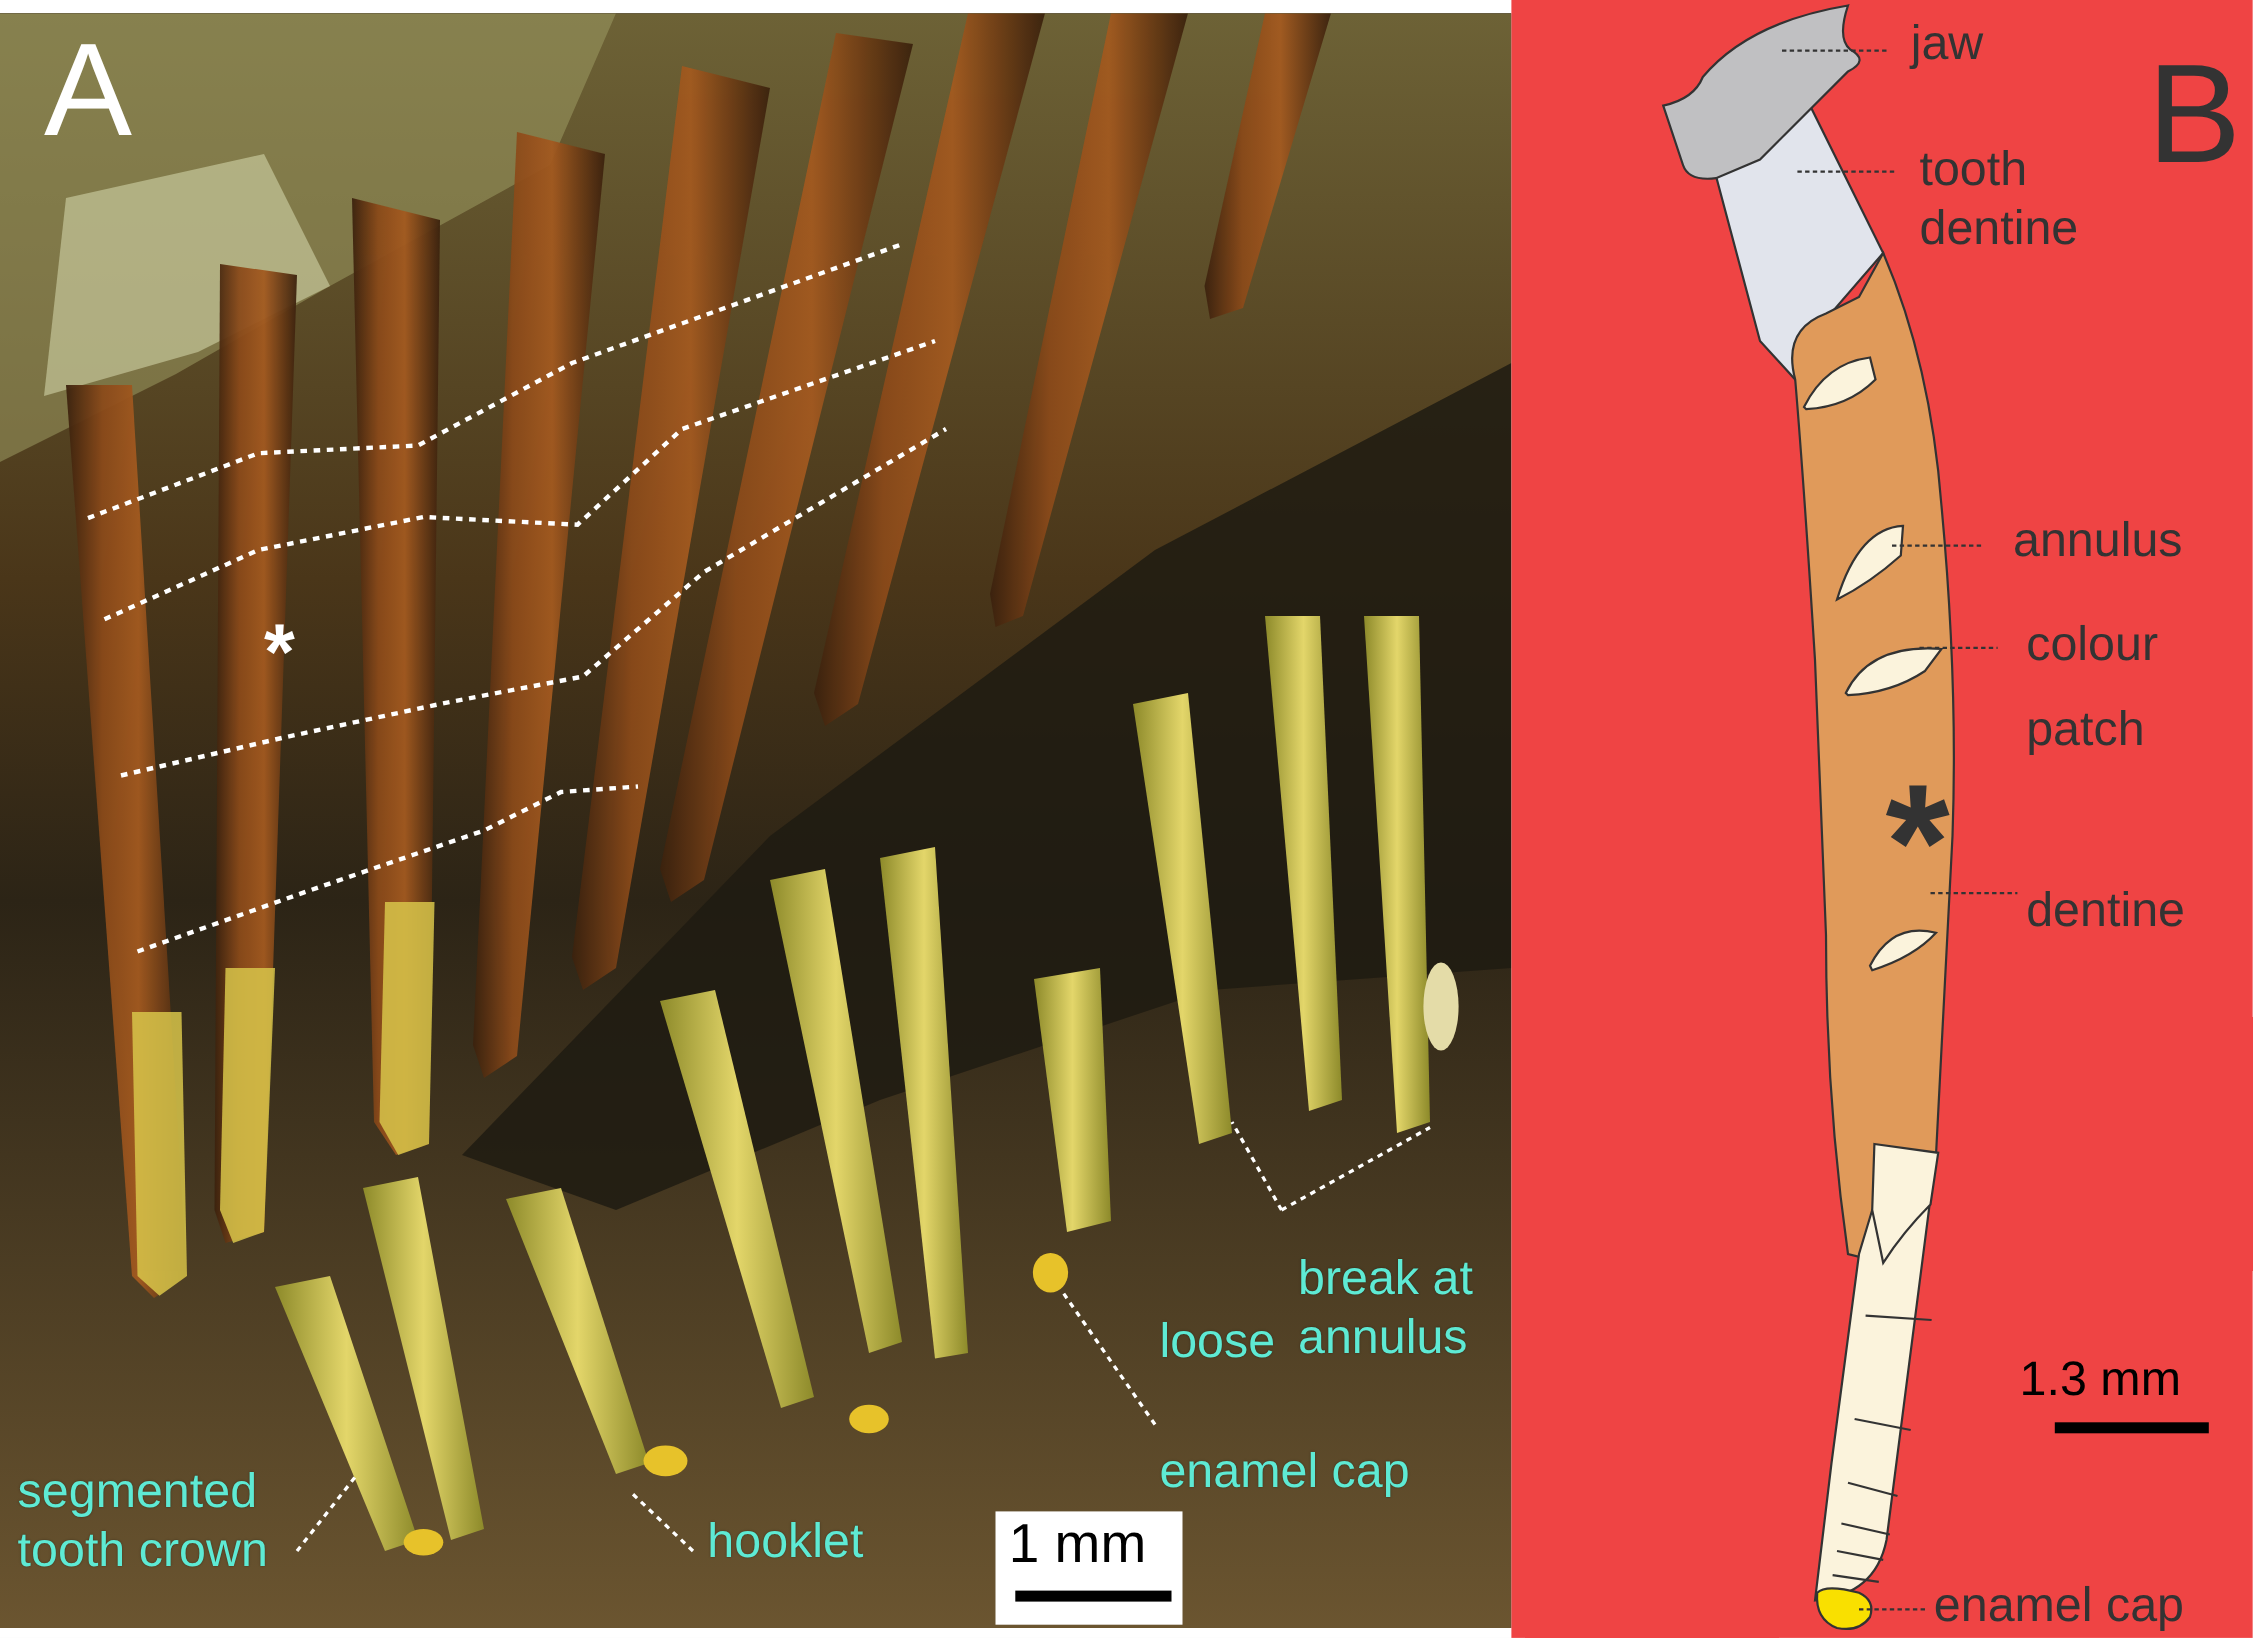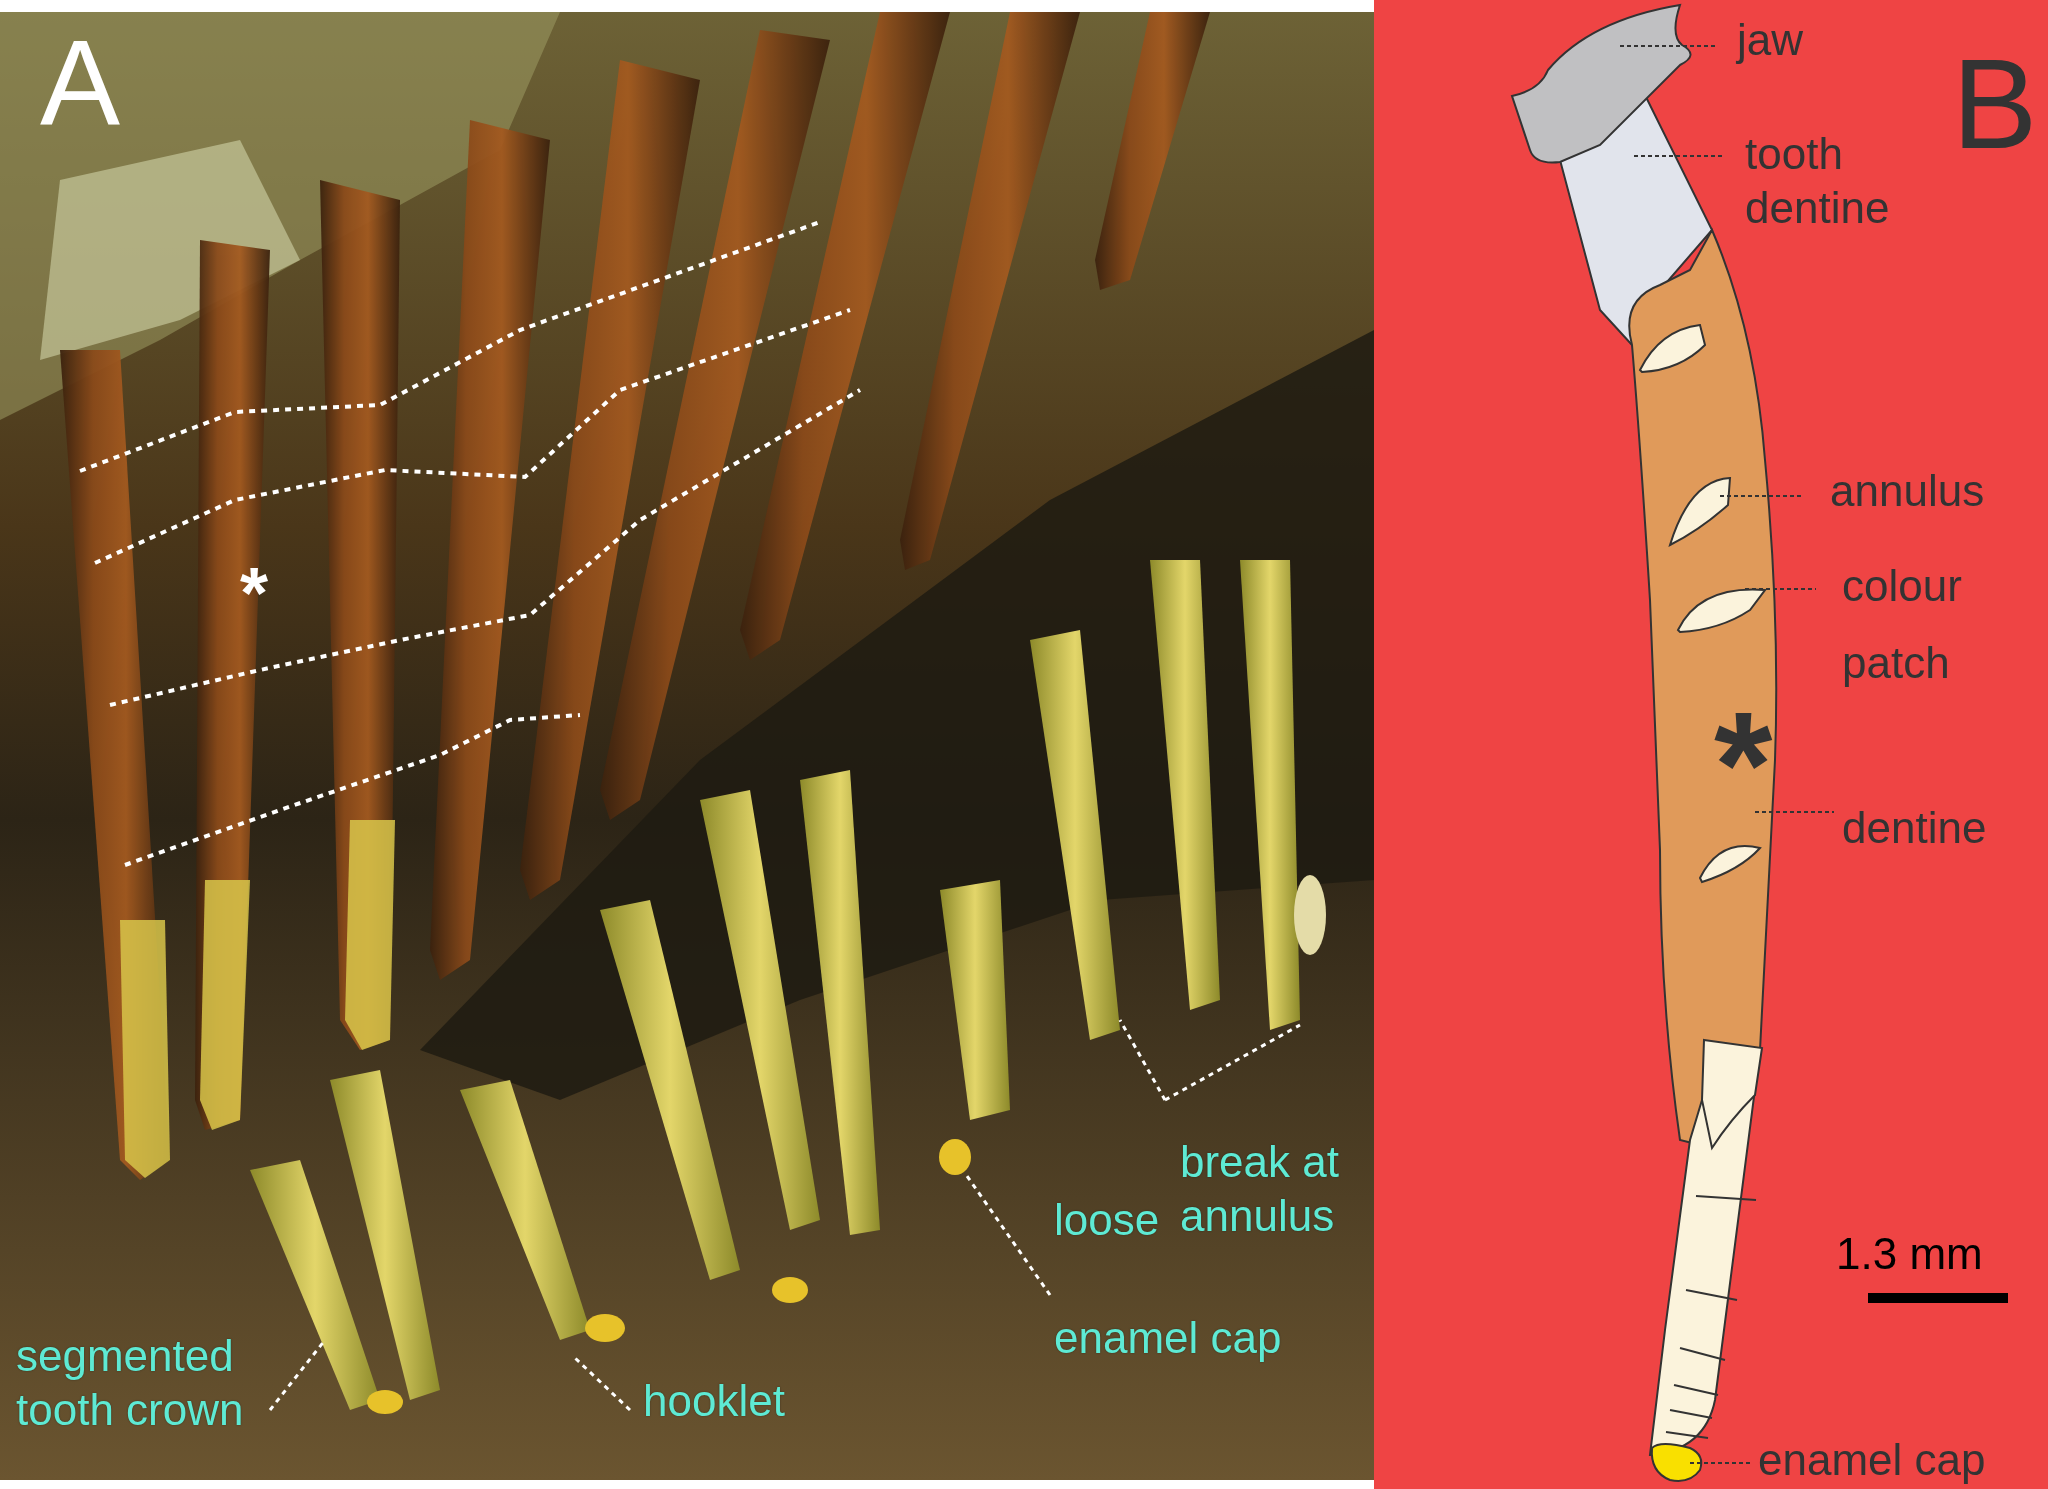--- a/index.html
+++ b/index.html
@@ -112,20 +112,24 @@
   <div class="asterisk-a">*</div>
 
   <div class="lbl-w" style="left:16px; top:1318px;">segmented</div>
   <div class="lbl-w" style="left:16px; top:1372px;">tooth crown</div>
   <div class="lbl-w" style="left:643px; top:1363px;text-align:center;">hooklet</div>
   <div class="lbl-w" style="left:1054px; top:1182px;text-align:right;">loose</div>
   <div class="lbl-w" style="left:1054px; top:1300px;">enamel cap</div>
   <div class="lbl-w" style="left:1180px; top:1124px;">break at</div>
   <div class="lbl-w" style="left:1180px; top:1178px;">annulus</div>
 
+  <div class="scalebox-a">
+    <div class="scale-text-a">1 mm</div>
+    <div class="scale-bar-a"></div>
+  </div>
 </div>
 
 <div class="panel-b">
   <svg width="674" height="1489" viewBox="1374 0 674 1489">
 
     <path d="M1560 160 L1645 95 L1712 230 L1660 290 L1640 330 L1632 345 L1600 310 Z" fill="#e1e4ec" stroke="#333" stroke-width="2"></path>
 
     <path d="M1632 345 Q1620 300 1660 285 L1690 270 L1712 230 Q1755 330 1765 460 Q1780 620 1775 760 L1760 1050 L1712 1148 L1680 1140 Q1660 1000 1660 850 L1650 600 Q1640 440 1632 345 Z" fill="#e09a5a" stroke="#333" stroke-width="2"></path>
 
     <path d="M1702 1100 L1760 1050 L1715 1400 Q1705 1450 1650 1455 L1665 1330 L1690 1140 Z" fill="#fbf3dc" stroke="#333" stroke-width="2"></path>

